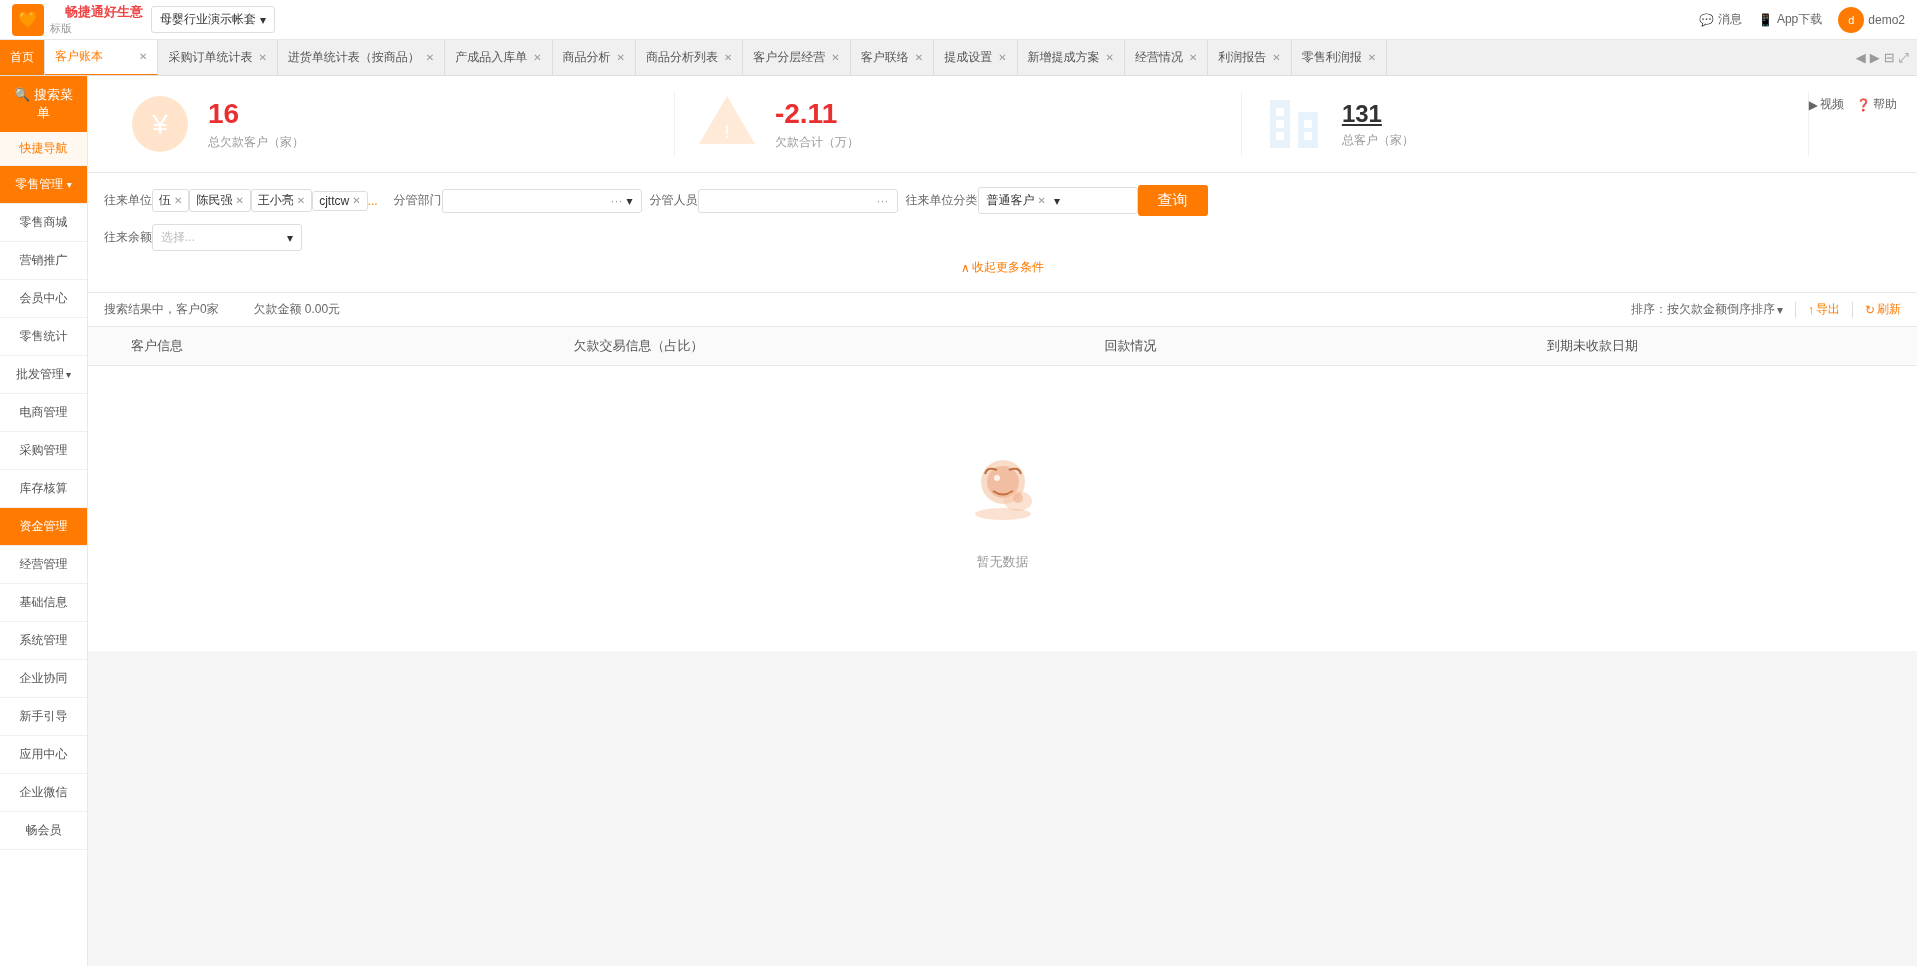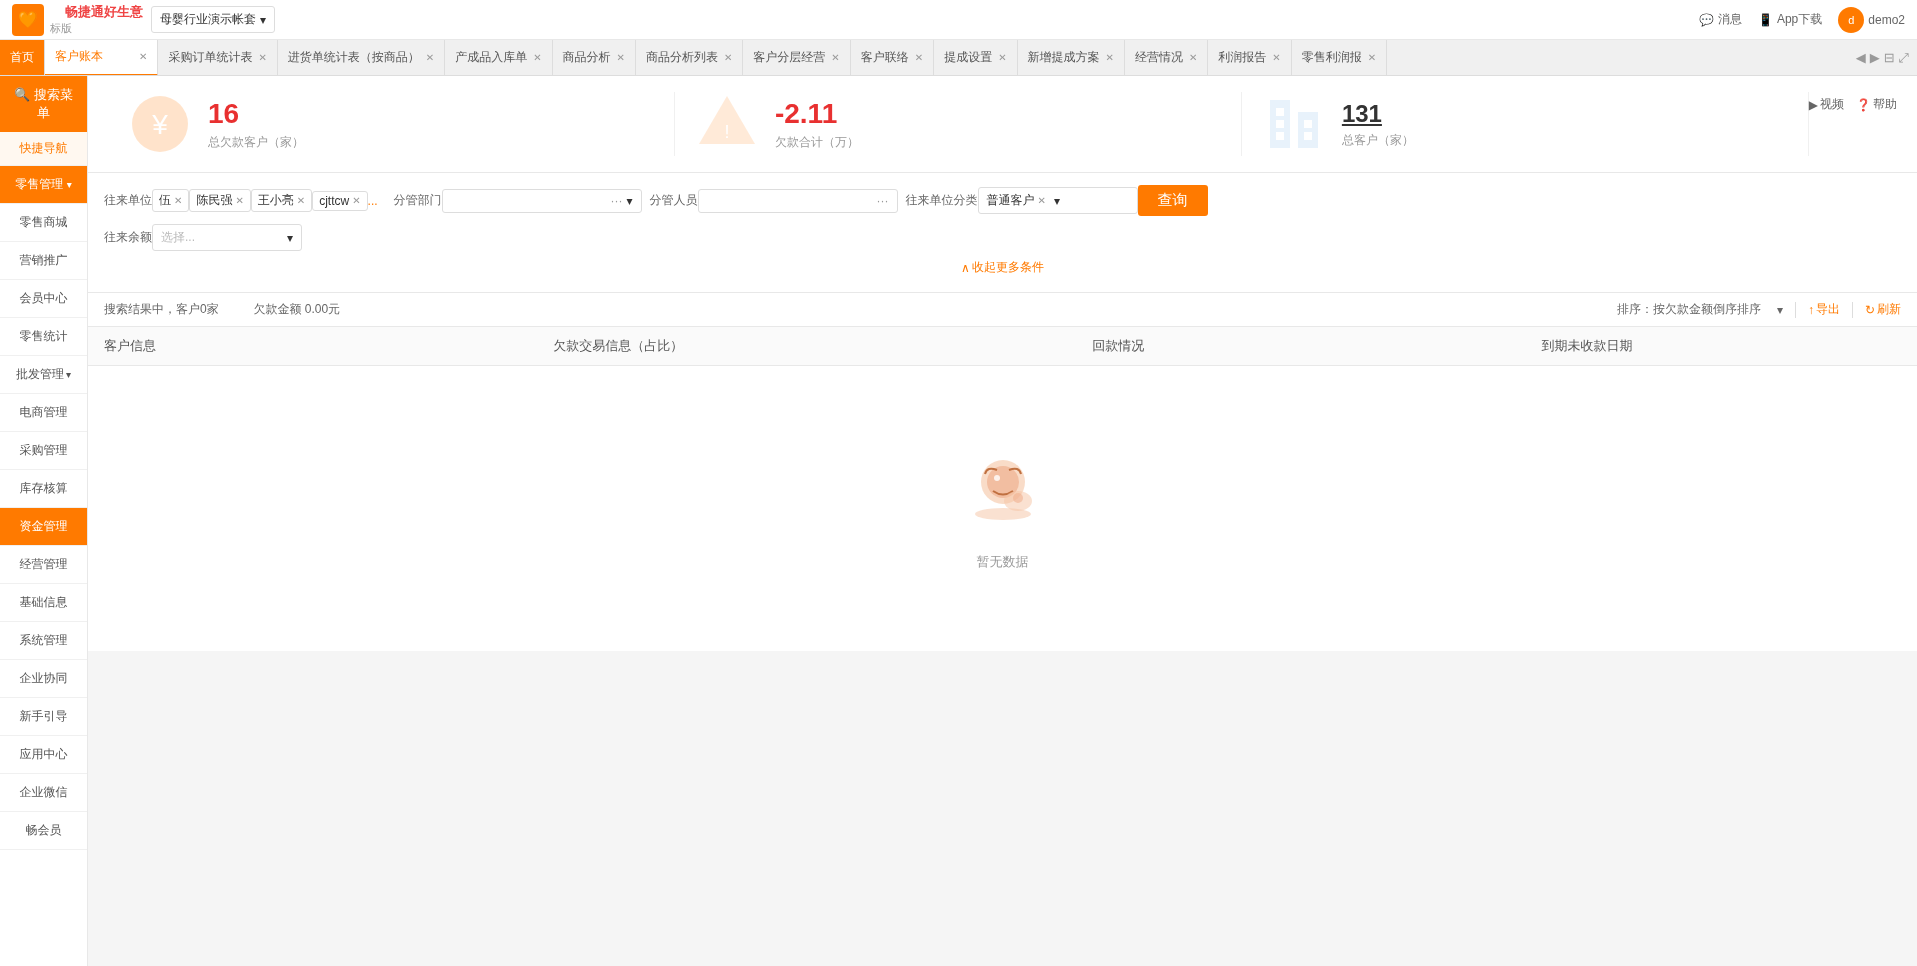--- a/index.html
+++ b/index.html
@@ -141,29 +141,29 @@
     }
 
     
     .table-area { padding: 0 0 0 0; }
     .table-toolbar {
       display: flex; align-items: center; justify-content: space-between;
       padding: 8px 16px; background: #fff; border-bottom: 1px solid #e8e8e8;
     }
     .table-toolbar-left { font-size: 12px; color: #666; }
     .table-toolbar-right { display: flex; align-items: center; gap: 12px; font-size: 12px; color: #666; }
-    .sort-select { display: flex; align-items: center; gap: 16px; cursor: pointer; }
+    .sort-select { display: flex; align-items: center; gap: 2px; cursor: pointer; }
     .action-btn { display: flex; align-items: center; gap: 2px; cursor: pointer; color: #ff7a00; }
 
     .table-header {
       display: flex; align-items: center;
       background: #fafafa; border-bottom: 1px solid #e8e8e8;
       padding: 10px 16px; font-size: 13px; font-weight: 500; color: #555;
     }
-    .col-customer { flex: 2.5; }
+    .col-customer { flex: 2.5; margin-left: 27px; }
     .col-debt { flex: 3; }
     .col-repay { flex: 2.5; }
     .col-date { flex: 2; }
 
     .empty-state {
       display: flex; flex-direction: column; align-items: center; justify-content: center;
       padding: 80px 0; background: #fff;
     }
     .empty-icon { font-size: 64px; color: #f0c0a0; margin-bottom: 12px; }
     .empty-text { font-size: 13px; color: #999; }

